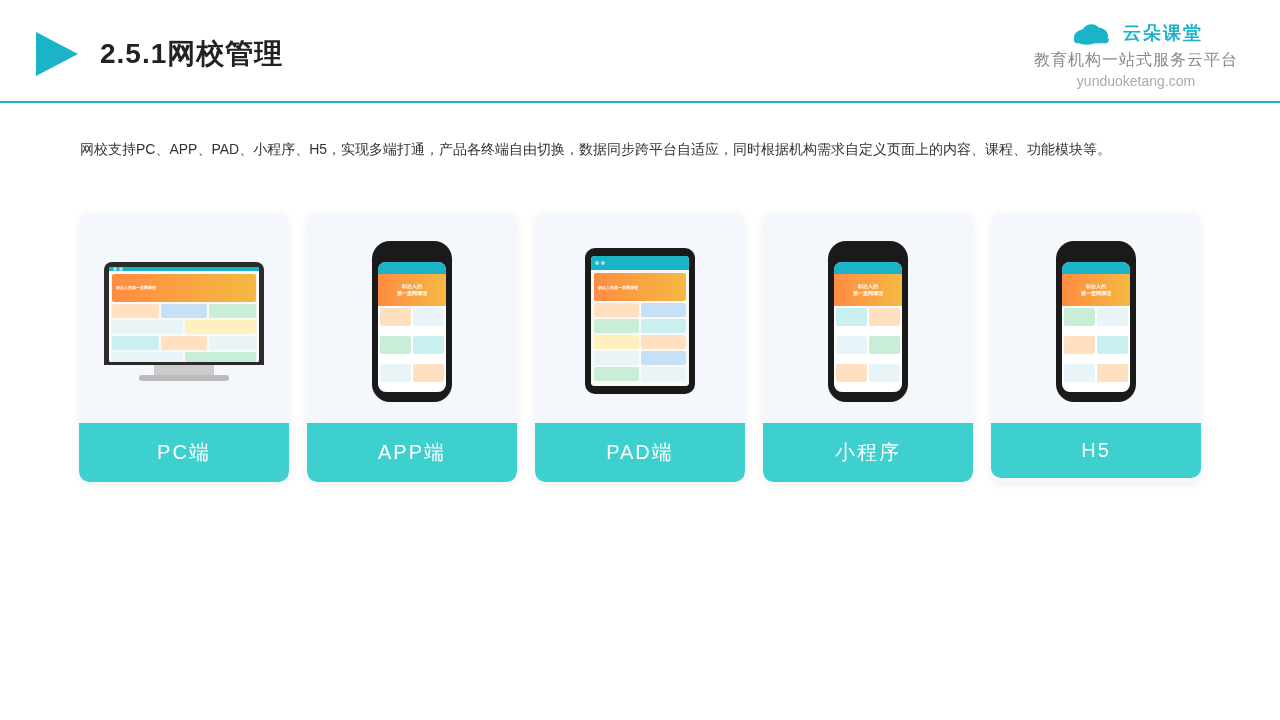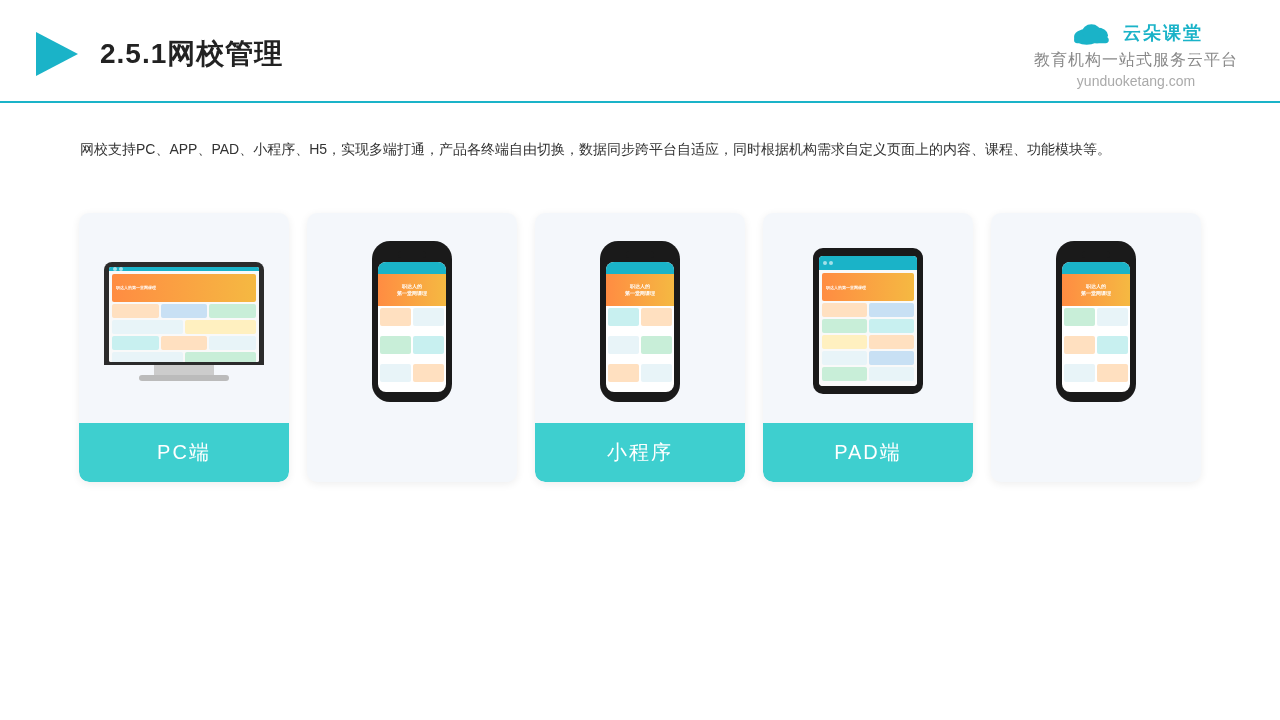--- a/index.html
+++ b/index.html
@@ -397,20 +397,64 @@
                 <div class="mobile-cell green"></div>
                 <div class="mobile-cell teal"></div>
                 <div class="mobile-cell"></div>
                 <div class="mobile-cell orange"></div>
               </div>
             </div>
           </div>
         </div>
       </div>
     </div>
+    <div class="card-label">APP端</div>
+  </div>
+
+  <div class="card">
+    <div class="card-image-area">
+      <div class="tablet-mockup">
+        <div class="tablet-border">
+          <div class="tablet-screen">
+            <div class="screen-content">
+              <div class="screen-header-bar">
+                <div class="screen-header-dot"></div>
+                <div class="screen-header-dot"></div>
+              </div>
+              <div class="screen-body">
+                <div class="screen-banner">
+                  <span class="screen-banner-text">职达人的第一堂网课理</span>
+                </div>
+                <div class="screen-row">
+                  <div class="screen-card-sm orange"></div>
+                  <div class="screen-card-sm blue"></div>
+                </div>
+                <div class="screen-row">
+                  <div class="screen-card-sm green"></div>
+                  <div class="screen-card-sm teal"></div>
+                </div>
+                <div class="screen-row">
+                  <div class="screen-card-sm yellow"></div>
+                  <div class="screen-card-sm orange"></div>
+                </div>
+                <div class="screen-row">
+                  <div class="screen-card-sm"></div>
+                  <div class="screen-card-sm blue"></div>
+                </div>
+                <div class="screen-row">
+                  <div class="screen-card-sm green"></div>
+                  <div class="screen-card-sm"></div>
+                </div>
+              </div>
+            </div>
+          </div>
+        </div>
+      </div>
+    </div>
+    <div class="card-label">PAD端</div>
   </div>
 
   <div class="card">
     <div class="card-image-area">
       <div class="phone-mockup">
         <div class="phone-border">
           <div class="phone-notch"></div>
           <div class="phone-screen">
             <div class="mobile-screen-content">
               <div class="mobile-header-bar"></div>
@@ -428,63 +472,20 @@
             </div>
           </div>
         </div>
       </div>
     </div>
     <div class="card-label">小程序</div>
   </div>
 
   <div class="card">
     <div class="card-image-area">
-      <div class="tablet-mockup">
-        <div class="tablet-border">
-          <div class="tablet-screen">
-            <div class="screen-content">
-              <div class="screen-header-bar">
-                <div class="screen-header-dot"></div>
-                <div class="screen-header-dot"></div>
-              </div>
-              <div class="screen-body">
-                <div class="screen-banner">
-                  <span class="screen-banner-text">职达人的第一堂网课理</span>
-                </div>
-                <div class="screen-row">
-                  <div class="screen-card-sm orange"></div>
-                  <div class="screen-card-sm blue"></div>
-                </div>
-                <div class="screen-row">
-                  <div class="screen-card-sm green"></div>
-                  <div class="screen-card-sm teal"></div>
-                </div>
-                <div class="screen-row">
-                  <div class="screen-card-sm yellow"></div>
-                  <div class="screen-card-sm orange"></div>
-                </div>
-                <div class="screen-row">
-                  <div class="screen-card-sm"></div>
-                  <div class="screen-card-sm blue"></div>
-                </div>
-                <div class="screen-row">
-                  <div class="screen-card-sm green"></div>
-                  <div class="screen-card-sm"></div>
-                </div>
-              </div>
-            </div>
-          </div>
-        </div>
-      </div>
-    </div>
-    <div class="card-label">PAD端</div>
-  </div>
-
-  <div class="card">
-    <div class="card-image-area">
       <div class="phone-mockup">
         <div class="phone-border">
           <div class="phone-notch"></div>
           <div class="phone-screen">
             <div class="mobile-screen-content">
               <div class="mobile-header-bar"></div>
               <div class="mobile-banner">
                 <span class="mobile-banner-text">职达人的<br>第一堂网课理</span>
               </div>
               <div class="mobile-grid">
@@ -493,15 +494,16 @@
                 <div class="mobile-cell orange"></div>
                 <div class="mobile-cell teal"></div>
                 <div class="mobile-cell"></div>
                 <div class="mobile-cell orange"></div>
               </div>
             </div>
           </div>
         </div>
       </div>
     </div>
+    <div class="card-label">H5</div>
   </div>
 
 </div>
 
 </body></html>

